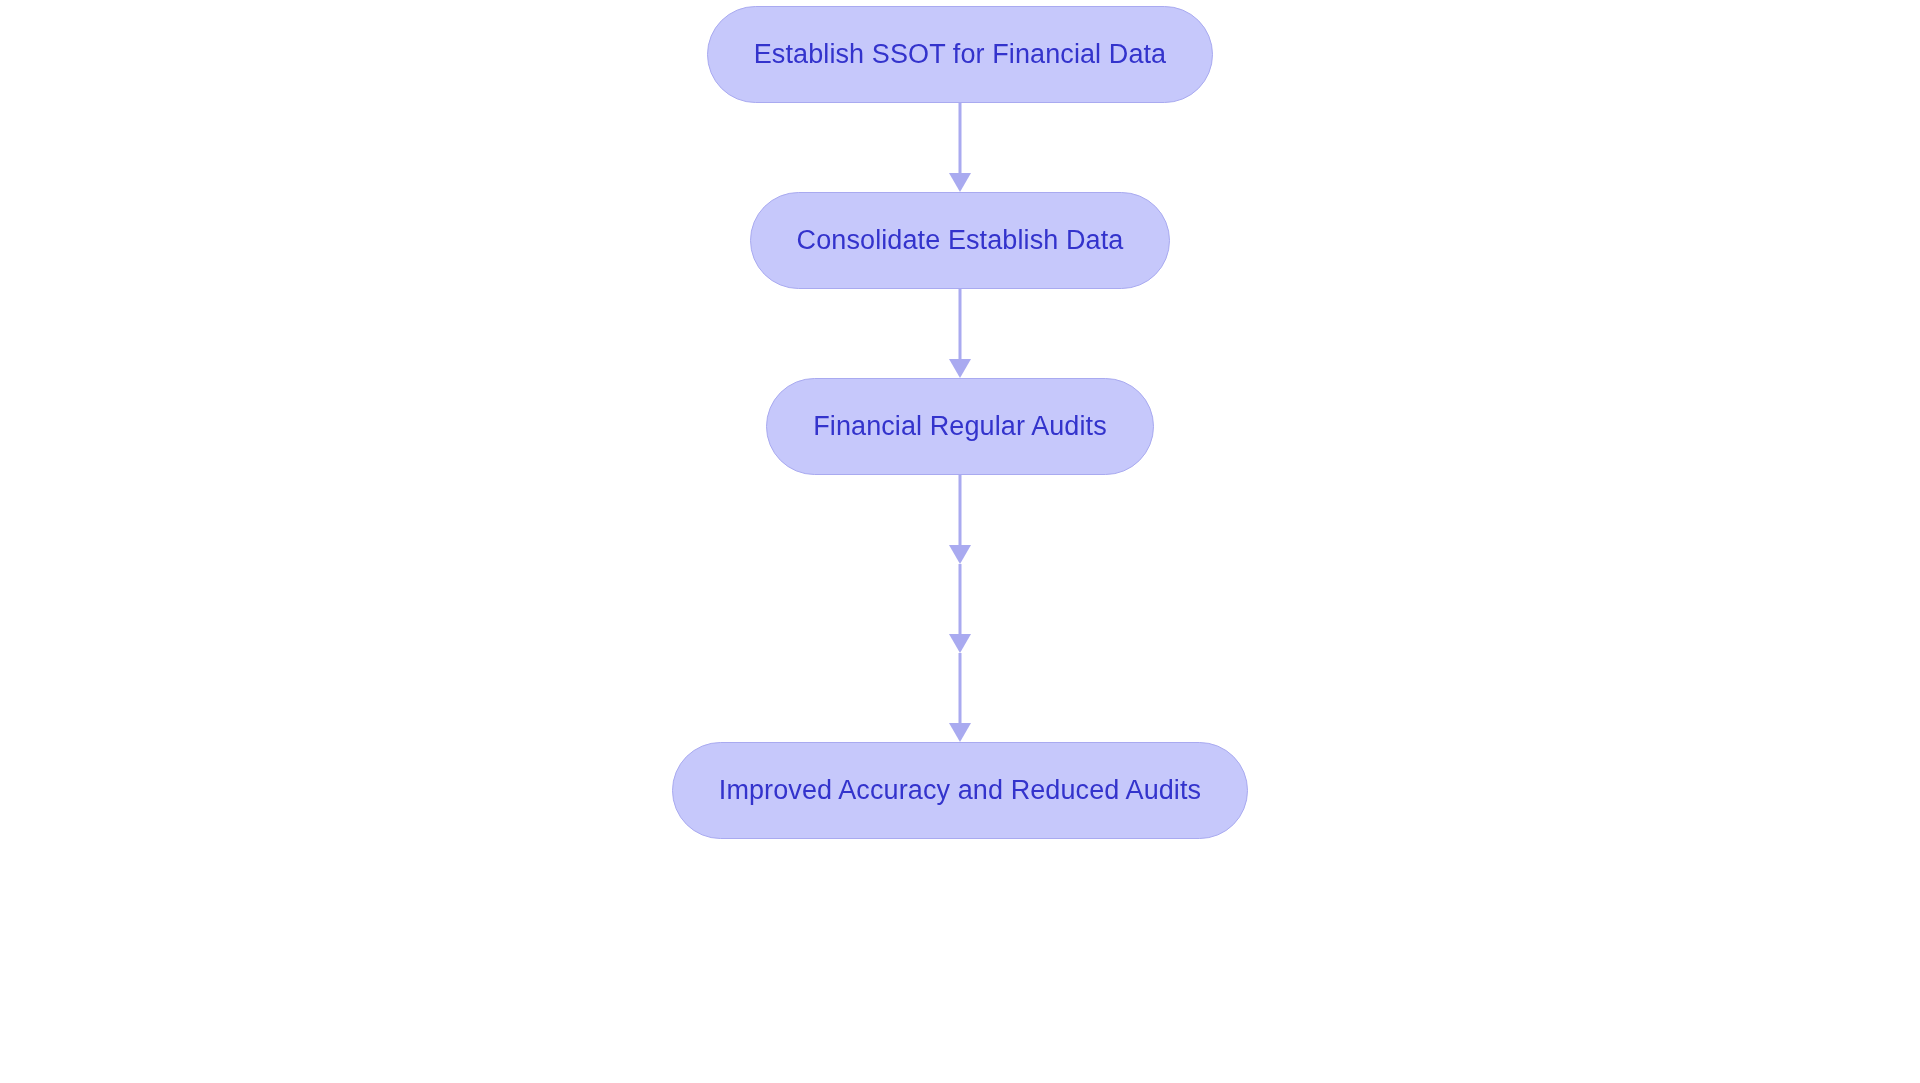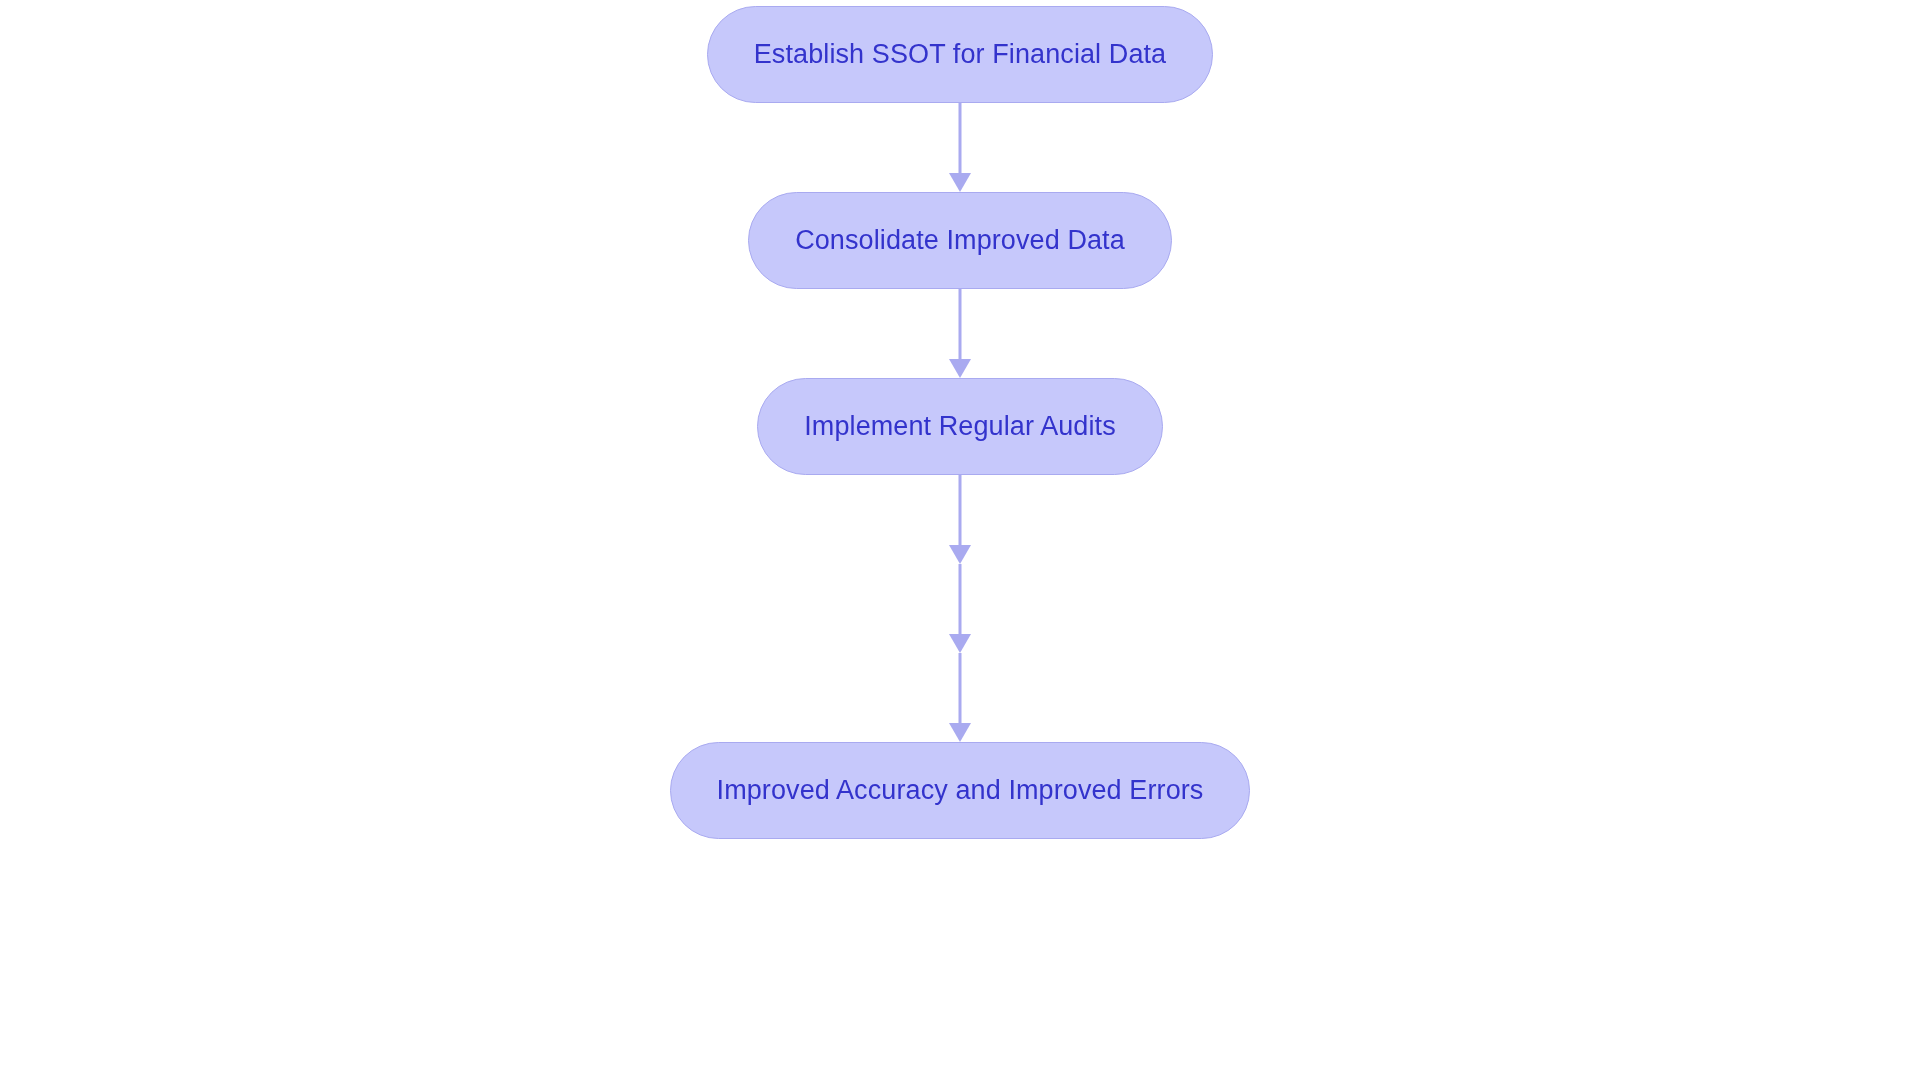--- a/index.html
+++ b/index.html
@@ -90,47 +90,47 @@
     <div class="node">
       <span>Establish SSOT for Financial Data</span>
     </div>
 
     <div class="connector">
       <div class="line"></div>
       <div class="head"></div>
     </div>
 
     <div class="node">
-      <span>Consolidate Improved Data</span>
+      <span>Consolidate Establish Data</span>
     </div>
 
     <div class="connector">
       <div class="line"></div>
       <div class="head"></div>
     </div>
 
     <div class="node">
-      <span>Implement Regular Audits</span>
+      <span>Financial Regular Audits</span>
     </div>
 
     <div class="connector">
       <div class="line"></div>
       <div class="head"></div>
     </div>
 
 
     <div class="connector">
       <div class="line"></div>
       <div class="head"></div>
     </div>
 
 
     <div class="connector">
       <div class="line"></div>
       <div class="head"></div>
     </div>
 
     <div class="node">
-      <span>Improved Accuracy and Improved Errors</span>
+      <span>Improved Accuracy and Reduced Audits</span>
     </div>
 
   </div>
 </div>
 
 </body></html>

